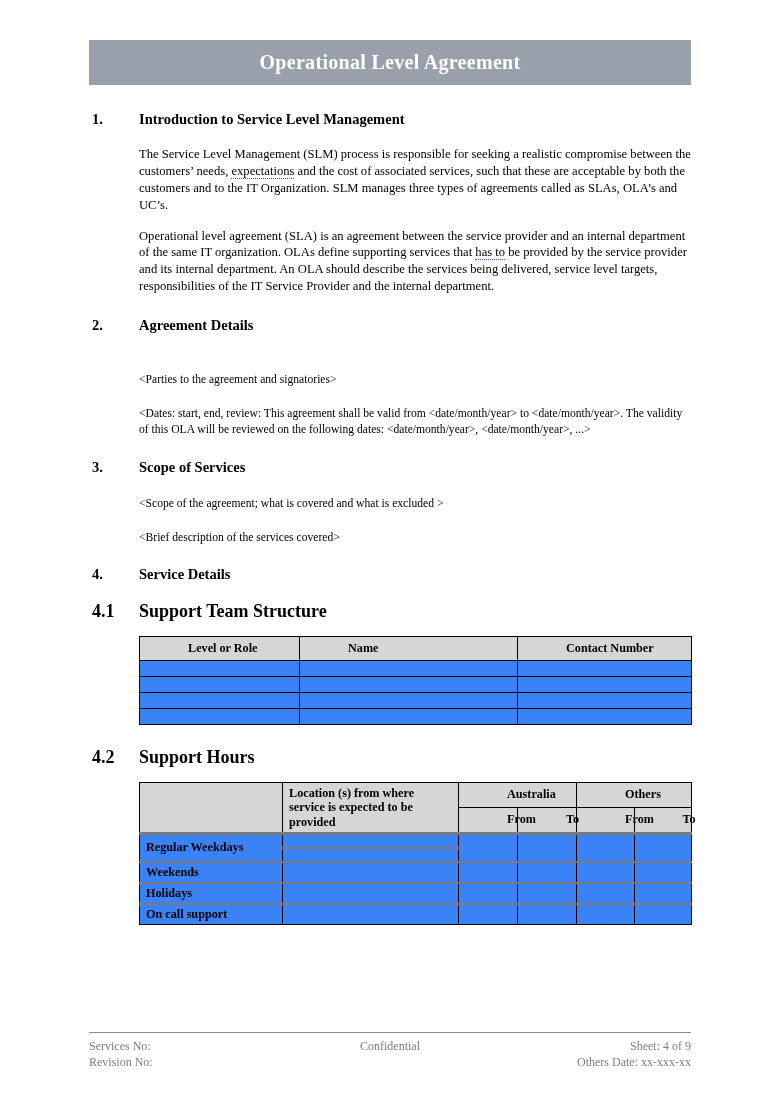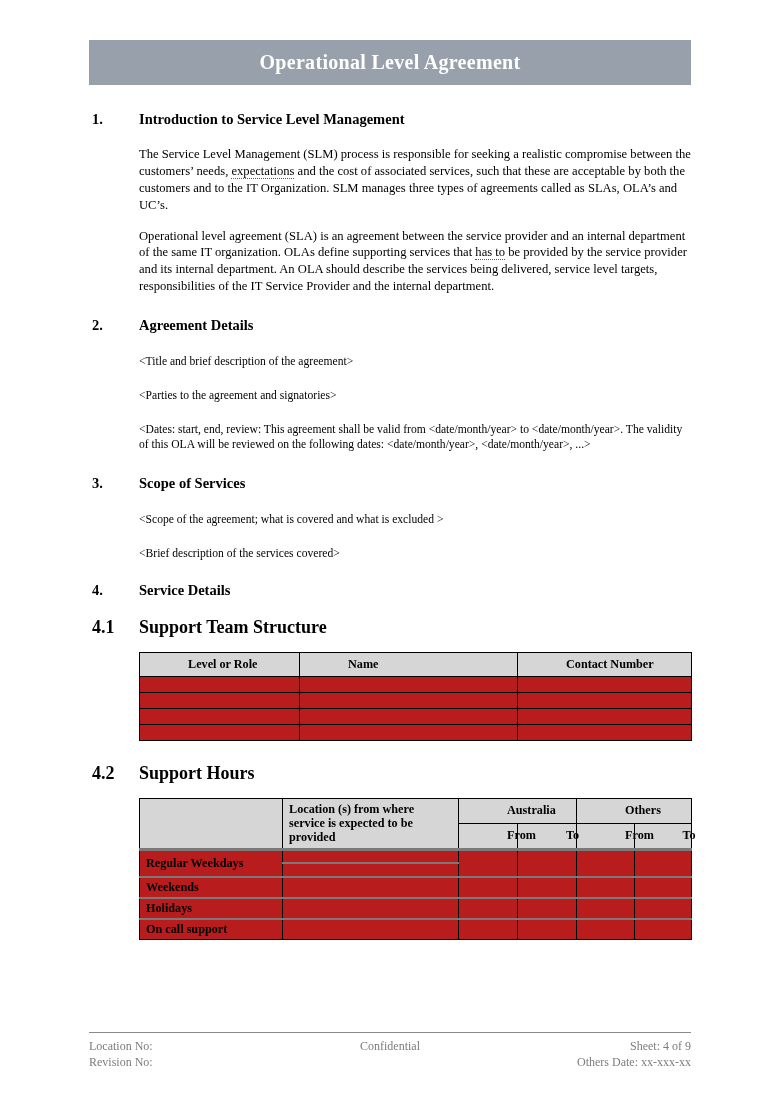--- a/index.html
+++ b/index.html
@@ -97,21 +97,21 @@
     margin-left: 50px;
     border-collapse: collapse;
     width: 552px;
     table-layout: fixed;
   }
   table.doc-table td, table.doc-table th {
     border: 1px solid #000000;
     padding: 2px 6px;
     font-size: 12.2px;
     vertical-align: middle;
-    background: #b91c1c;
+    background: #3b82f6;
     box-sizing: border-box;
   }
   table.doc-table th {
     background: #d6d6d6;
     font-weight: bold;
     text-align: left;
     padding-left: 48px;
   }
 
   
@@ -193,21 +193,20 @@
 
     <div class="sp-22"></div>
 
     <div class="heading">
       <span class="num">2.</span>
       <span class="txt">Agreement Details</span>
     </div>
 
     <div class="sp-20"></div>
 
-    <div class="para-small">&lt;Title and brief description of the agreement&gt;</div>
 
     <div class="sp-18"></div>
 
     <div class="para-small">&lt;Parties to the agreement and signatories&gt;</div>
 
     <div class="sp-18"></div>
 
     <div class="para-small">&lt;Dates: start, end, review: This agreement shall be valid from &lt;date/month/year&gt; to &lt;date/month/year&gt;. The validity of this OLA will be reviewed on the following dates: &lt;date/month/year&gt;, &lt;date/month/year&gt;, ...&gt;</div>
 
     <div class="sp-22"></div>
@@ -338,21 +337,21 @@
           <td class="blank thick-top"></td>
         </tr>
       </tbody>
     </table>
 
   </div>
 
   <div class="footer">
     <div class="footer-rule"></div>
     <div class="footer-row">
-      <div class="footer-col-left">Location No:</div>
+      <div class="footer-col-left">Services No:</div>
       <div class="footer-col-mid">Confidential</div>
       <div class="footer-col-right">Sheet: 4 of 9</div>
     </div>
     <div class="footer-row">
       <div class="footer-col-left">Revision No:</div>
       <div class="footer-col-mid"></div>
       <div class="footer-col-right">Others Date: xx-xxx-xx</div>
     </div>
   </div>
 </div>

